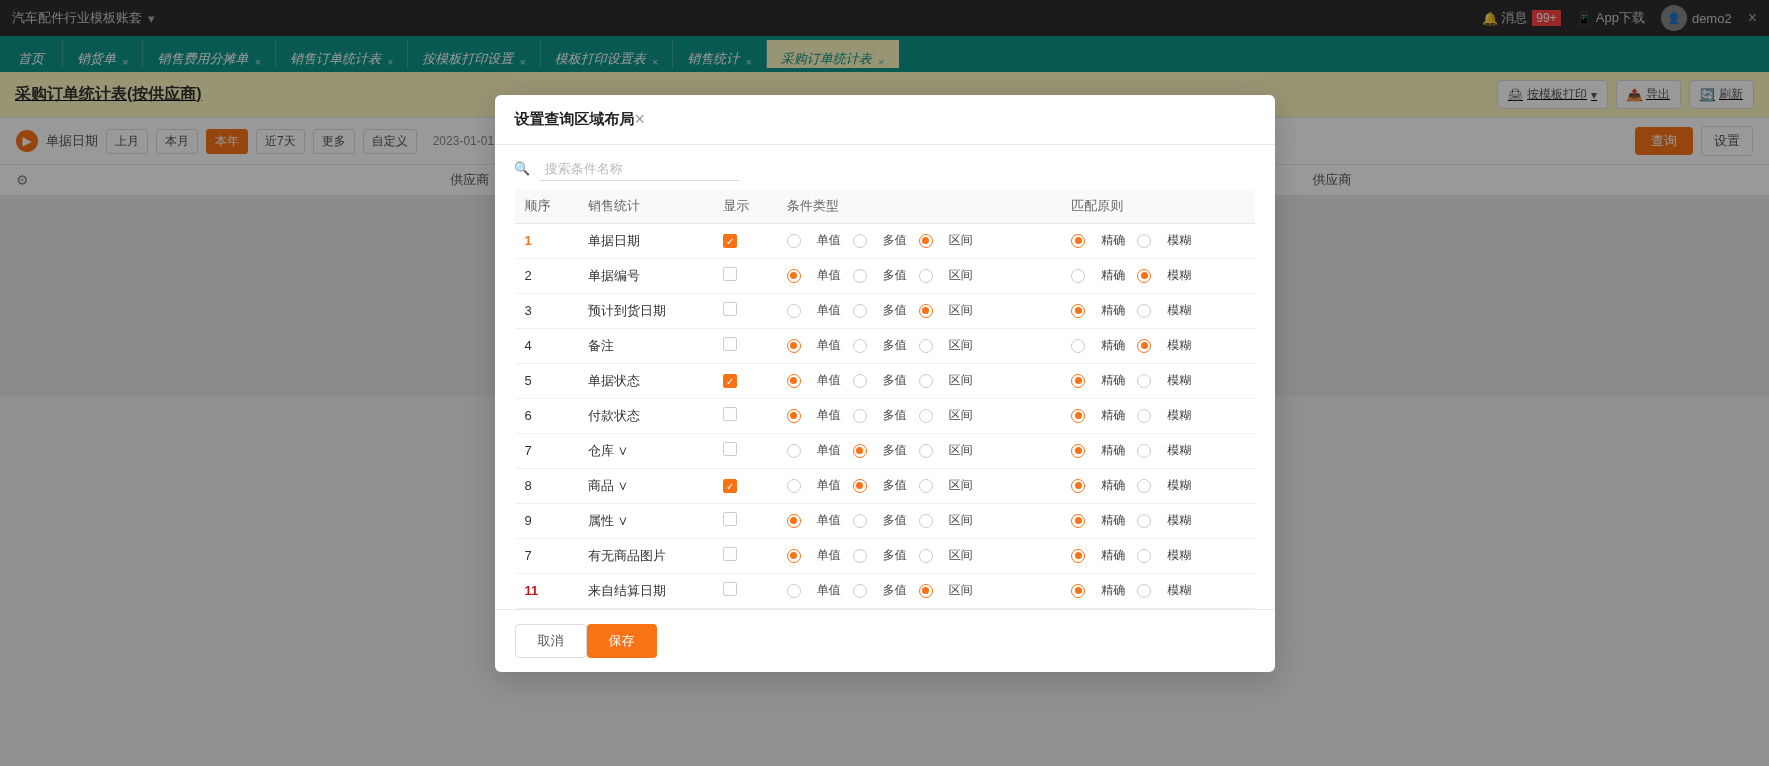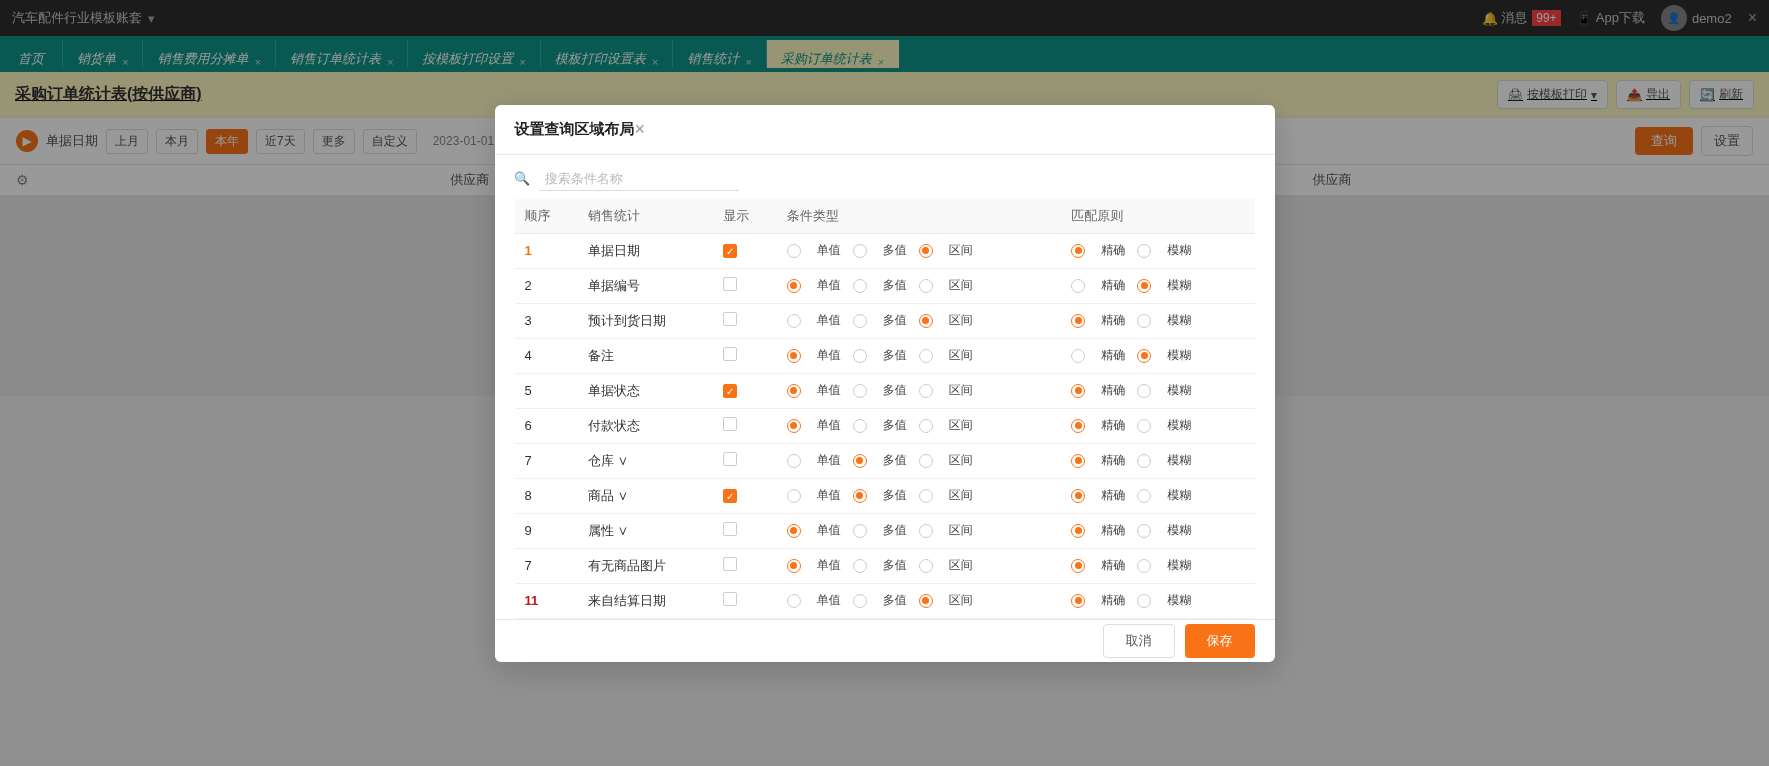--- a/index.html
+++ b/index.html
@@ -270,24 +270,23 @@
     .radio-dot.selected::after {
       content: '';
       width: 7px; height: 7px;
       border-radius: 50%;
       background: #f97316;
       display: block;
     }
 
     
     .dialog-footer {
-      padding: 4px 20px;
-      display: flex;
-      justify-content: flex-end;
-      gap: 10px;
+      padding: 14px 20px;
+      display: flex;
+      justify-content: flex-start;
       border-top: 1px solid #e8e8e8;
     }
     .btn-cancel {
       padding: 7px 22px;
       border: 1px solid #ddd;
       border-radius: 4px;
       background: white;
       color: #555;
       font-size: 13px;
       cursor: pointer;

